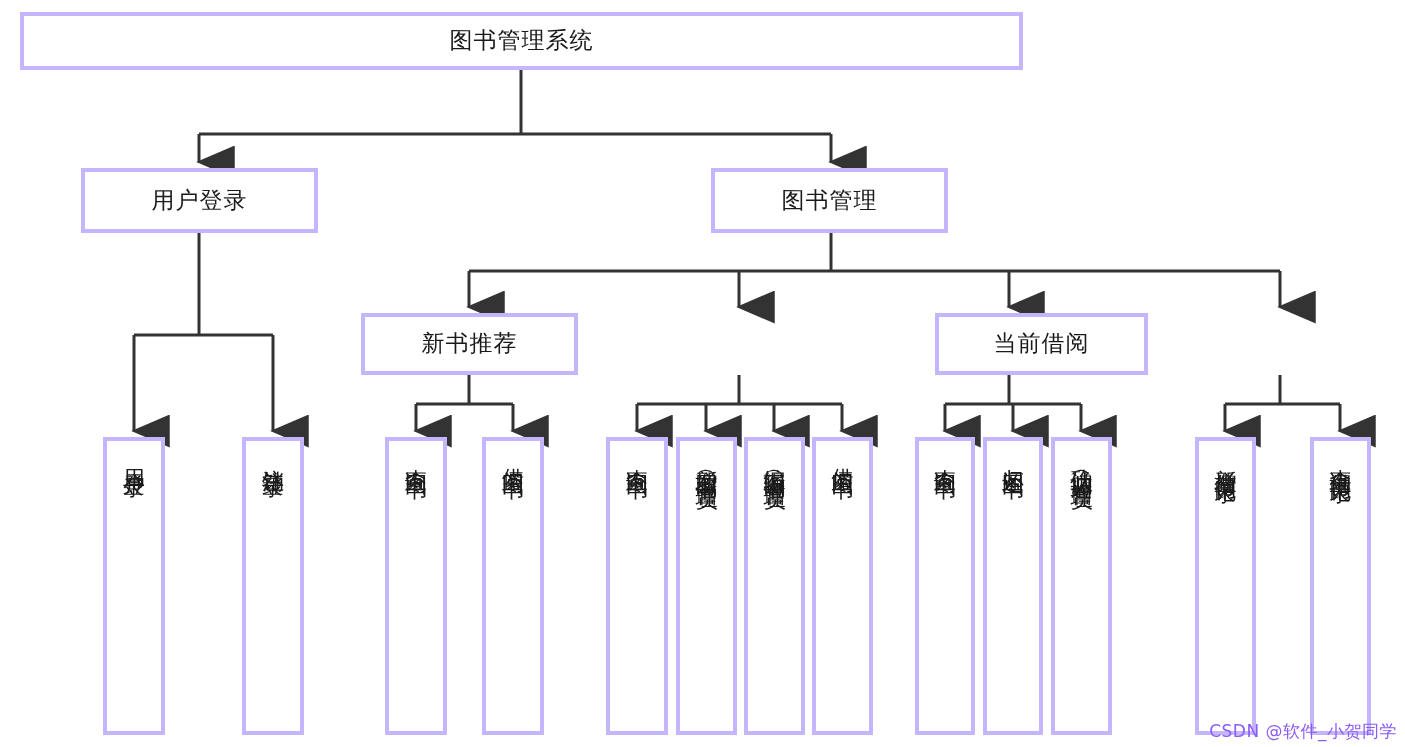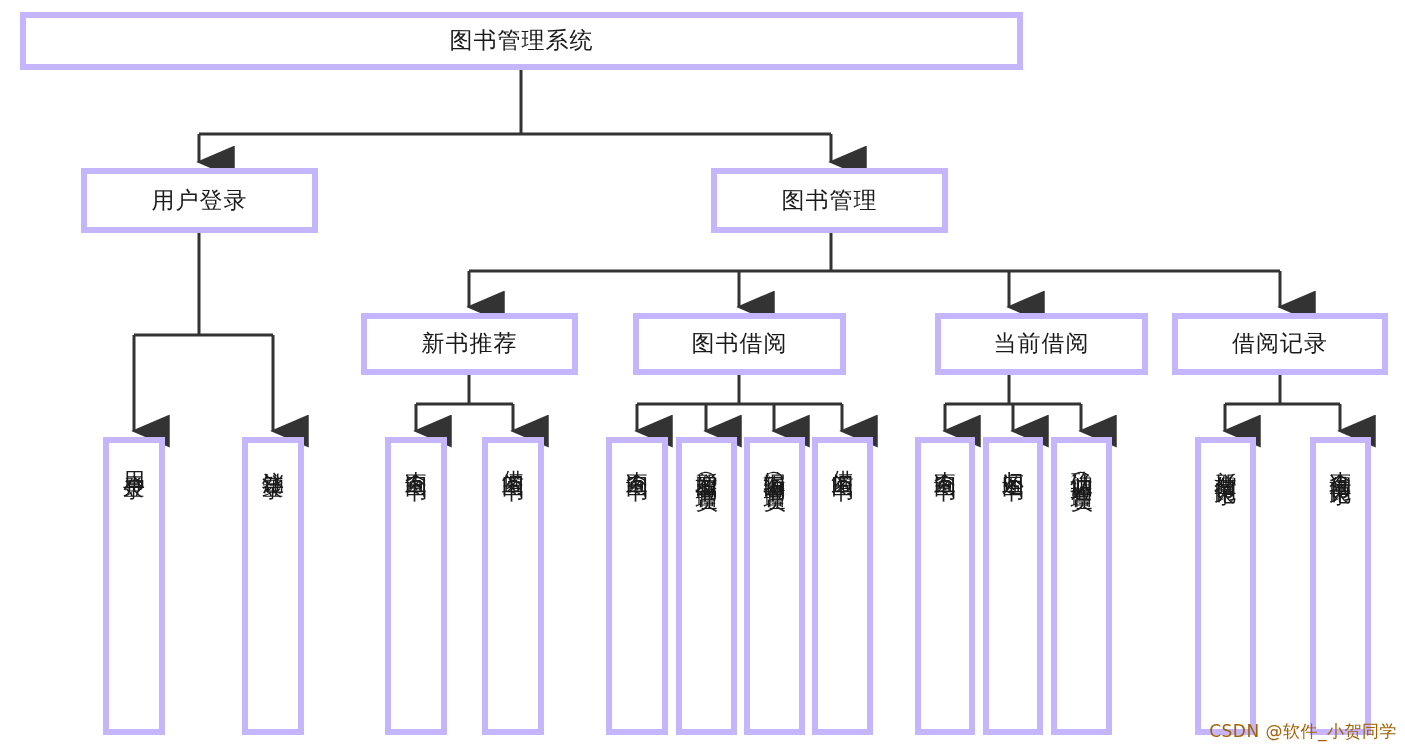--- a/index.html
+++ b/index.html
@@ -23,21 +23,21 @@
     left: 0;
     top: 0;
     width: 1405px;
     height: 747px;
     pointer-events: none;
   }
   .node {
     position: absolute;
     box-sizing: border-box;
     background: #ffffff;
-    border: 6px solid #c4b5fd;
+    border: 4px solid #c4b5fd;
     display: flex;
     align-items: center;
     justify-content: center;
     color: #1a1a1a;
   }
   .node .label {
     display: block;
     text-align: center;
     line-height: 1.18;
   }
@@ -59,21 +59,21 @@
     letter-spacing: 3px;
     line-height: 1;
     white-space: nowrap;
     margin: 0 auto;
   }
   .watermark {
     position: absolute;
     right: 8px;
     bottom: 4px;
     font-size: 17px;
-    color: #a16207;
+    color: #8b5cf6;
     letter-spacing: 0.5px;
     white-space: nowrap;
     font-family: "DejaVu Sans", "Liberation Sans", sans-serif;
   }
 </style>
 </head>
 <body>
 
 <div id="diagram">
 
@@ -135,28 +135,22 @@
   <div class="node horiz" style="left:81px; top:168px; width:237px; height:65px;">
     <span class="label">用户登录</span>
   </div>
   <div class="node horiz" style="left:361px; top:313px; width:217px; height:62px;">
     <span class="label">新书推荐</span>
   </div>
 
   <div class="node horiz" style="left:711px; top:168px; width:237px; height:65px;">
     <span class="label">图书管理</span>
   </div>
-  <div class="node horiz" style="left:633px; top:313px; width:213px; height:62px;">
-    <span class="label">图书借阅</span>
-  </div>
   <div class="node horiz" style="left:903px; top:313px; width:213px; height:62px;margin-left:32px;">
     <span class="label">当前借阅</span>
-  </div>
-  <div class="node horiz" style="left:1172px; top:313px; width:216px; height:62px;">
-    <span class="label">借阅记录</span>
   </div>
 
   <div class="node vert" style="left:103px; top:437px; width:62px; height:298px;">
     <span class="label">用户登录</span>
   </div>
   <div class="node vert" style="left:242px; top:437px; width:62px; height:298px;">
     <span class="label">注销登录</span>
   </div>
 
   <div class="node vert" style="left:385px; top:437px; width:62px; height:298px;">

